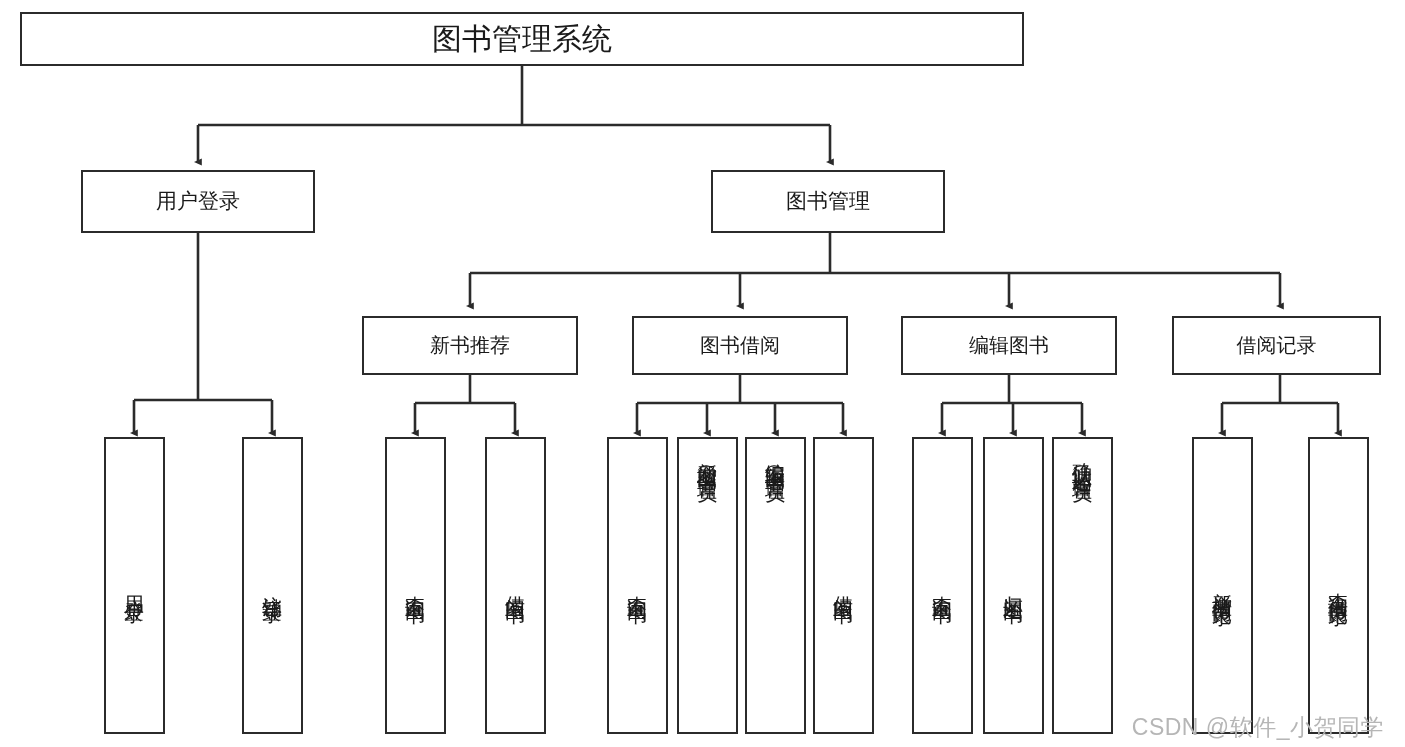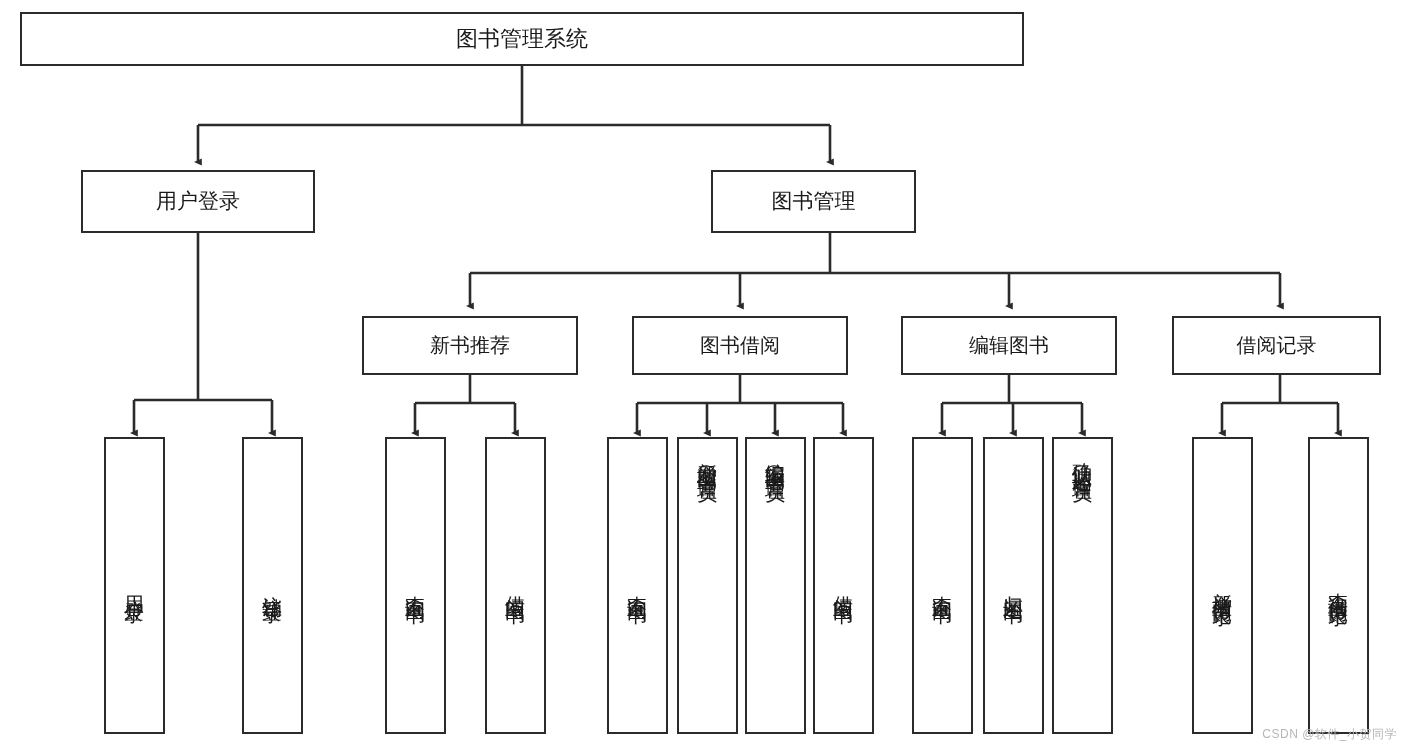--- a/index.html
+++ b/index.html
@@ -32,21 +32,21 @@
     border: 2.5px solid #2b2b2b;
     display: flex;
     align-items: center;
     justify-content: center;
     color: #1a1a1a;
     text-align: center;
     line-height: 1.18;
     z-index: 2;
   }
   .node.root {
-    font-size: 22px;
+    font-size: 30px;
   }
   .node.level2 {
     font-size: 21px;
   }
   .node.level3 {
     font-size: 20px;
   }
   .node.leaf {
     font-size: 20px;
     align-items: flex-start;
@@ -58,23 +58,23 @@
     letter-spacing: 3px;
     line-height: 1;
     white-space: nowrap;
   }
   .node.leaf.centered {
     align-items: center;
     padding-top: 0;
   }
   #watermark {
     position: absolute;
-    right: 8px;
+    right: 21px;
     bottom: 4px;
-    font-size: 12px;
+    font-size: 23px;
     color: #b6b6b6;
     letter-spacing: 0.5px;
     z-index: 3;
     white-space: nowrap;
     margin-top: 16px;
   }
 </style>
 </head>
 <body>
 
@@ -131,21 +131,21 @@
   </svg>
 
   <div class="node root" style="left:20px; top:12px; width:1004px; height:54px;">
     <span>图书管理系统</span>
   </div>
 
   <div class="node level2" style="left:81px; top:170px; width:234px; height:63px;">
     <span>用户登录</span>
   </div>
 
-  <div class="node level2" style="left:711px; top:170px; width:205px; height:63px;">
+  <div class="node level2" style="left:711px; top:170px; width:234px; height:63px;">
     <span>图书管理</span>
   </div>
 
   <div class="node level3" style="left:632px; top:316px; width:216px; height:59px;">
     <span>图书借阅</span>
   </div>
 
   <div class="node level3" style="left:362px; top:316px; width:216px; height:59px;">
     <span>新书推荐</span>
   </div>

